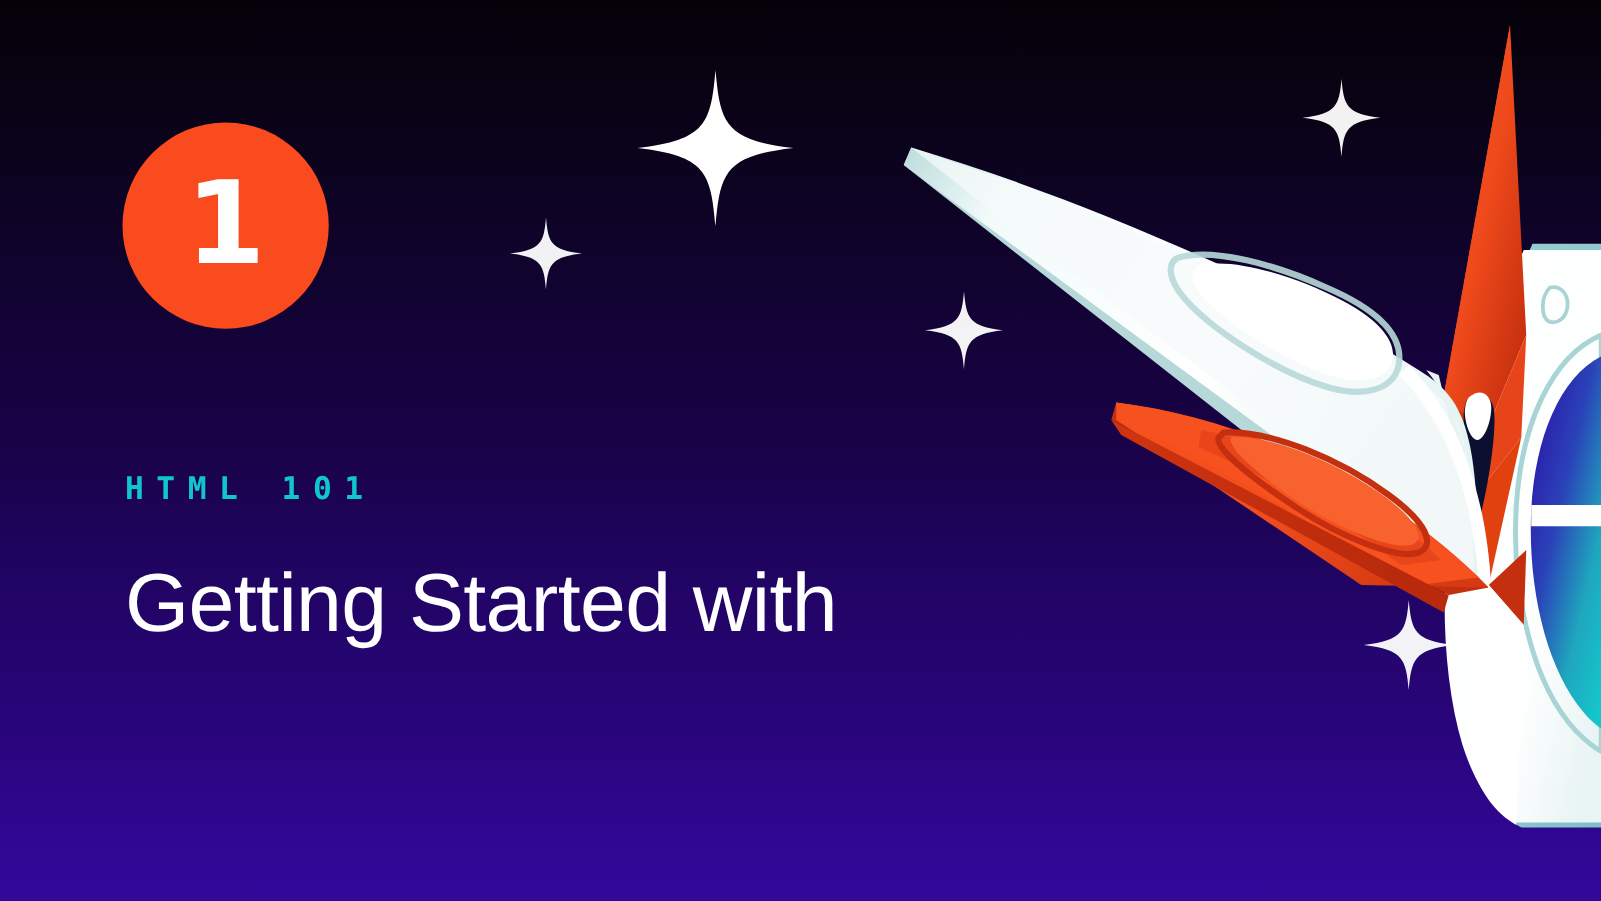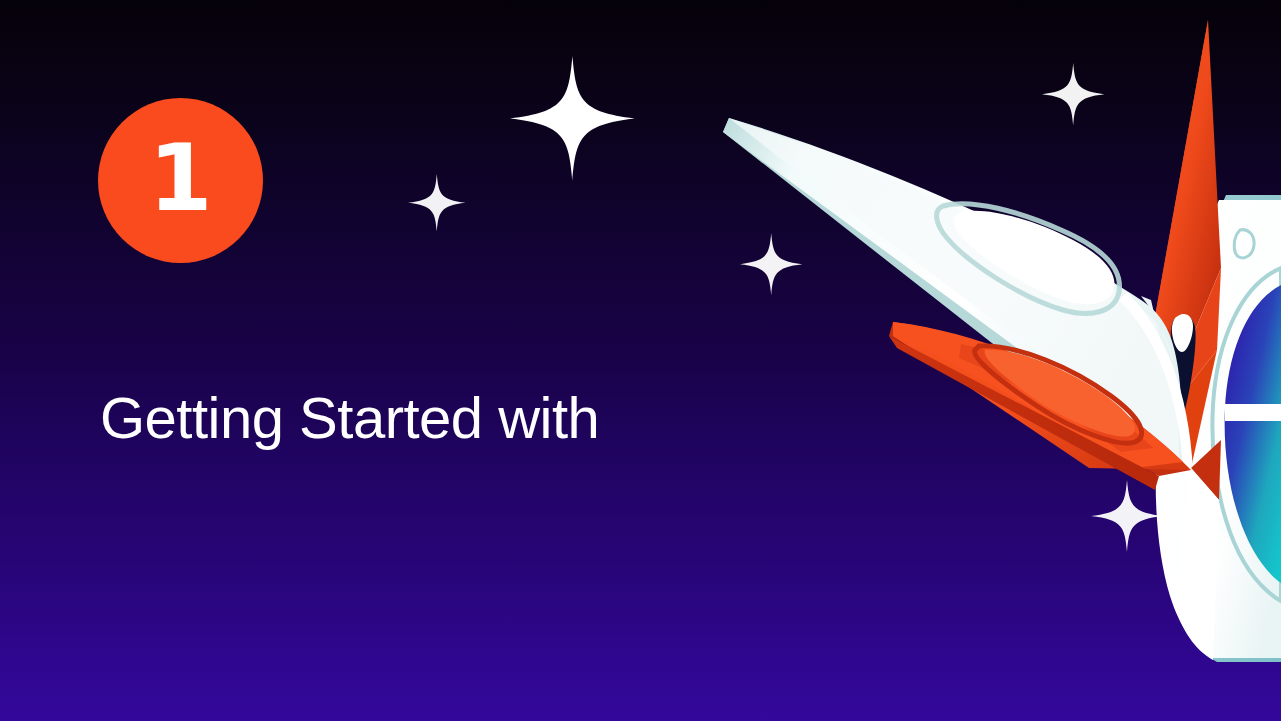--- a/index.html
+++ b/index.html
@@ -79,21 +79,21 @@
     font-size:25px;
     letter-spacing:10px;
     color:#11c5cc;
     text-transform:uppercase;
     line-height:1;
     margin-bottom:34px;
   }
   #headline {
     font-family:"Liberation Sans", sans-serif;
     font-weight:300;
-    font-size:58px;
+    font-size:66px;
     line-height:1.38;
     color:#ffffff;
     letter-spacing:-0.5px;
   }
   #headline .ln { display:block; white-space:nowrap; }
 </style>
 </head>
 <body>
 
 <div id="slide">
@@ -251,18 +251,19 @@
         <path d="M470 468 L 498 500 L 492 660 C 474 650, 460 630, 452 600 Z" fill="#ffffff"></path>
       </g>
     </svg>
   </div>
 
   <div id="badge">
     <span class="num">1</span>
   </div>
 
   <div id="textblock">
+    <div id="eyebrow">HTML 101</div>
     <h1 id="headline">
       <span class="ln">Getting Started with</span>
     </h1>
   </div>
 
 </div>
 
 </body></html>

